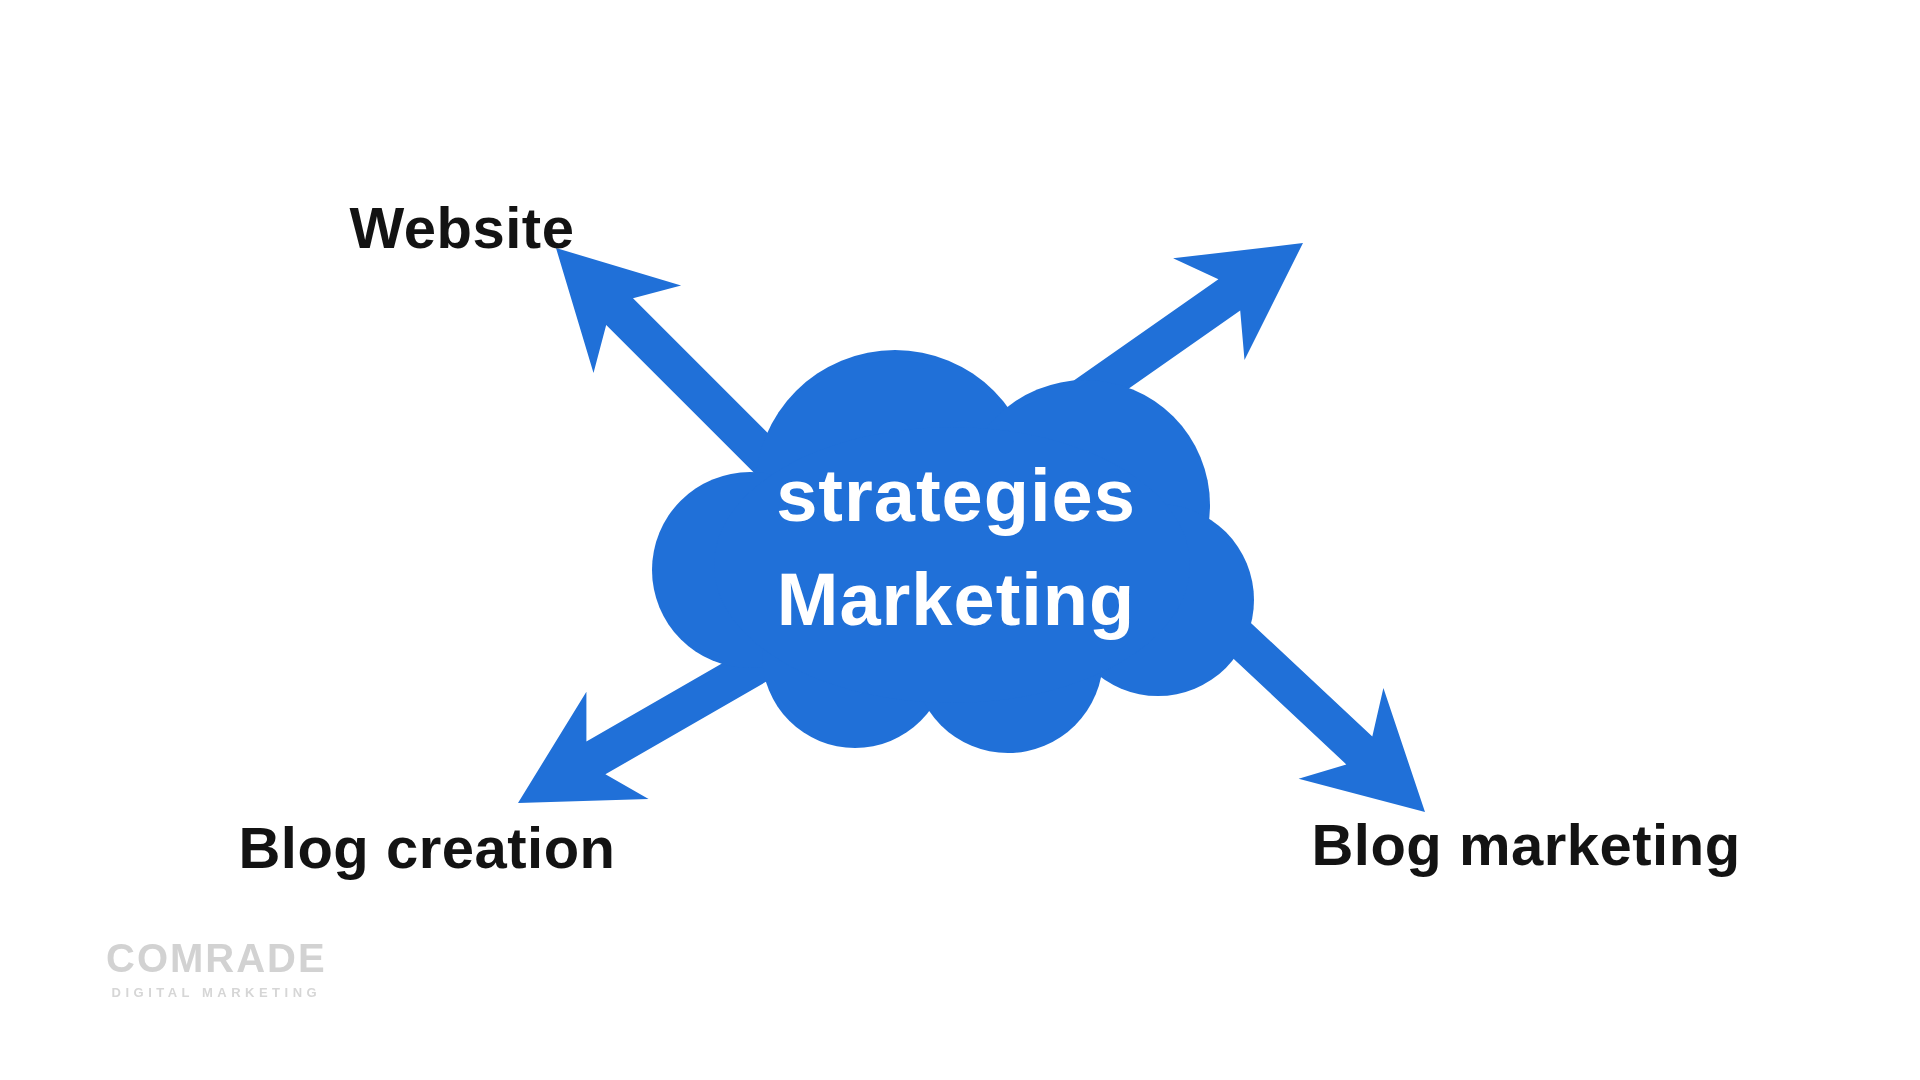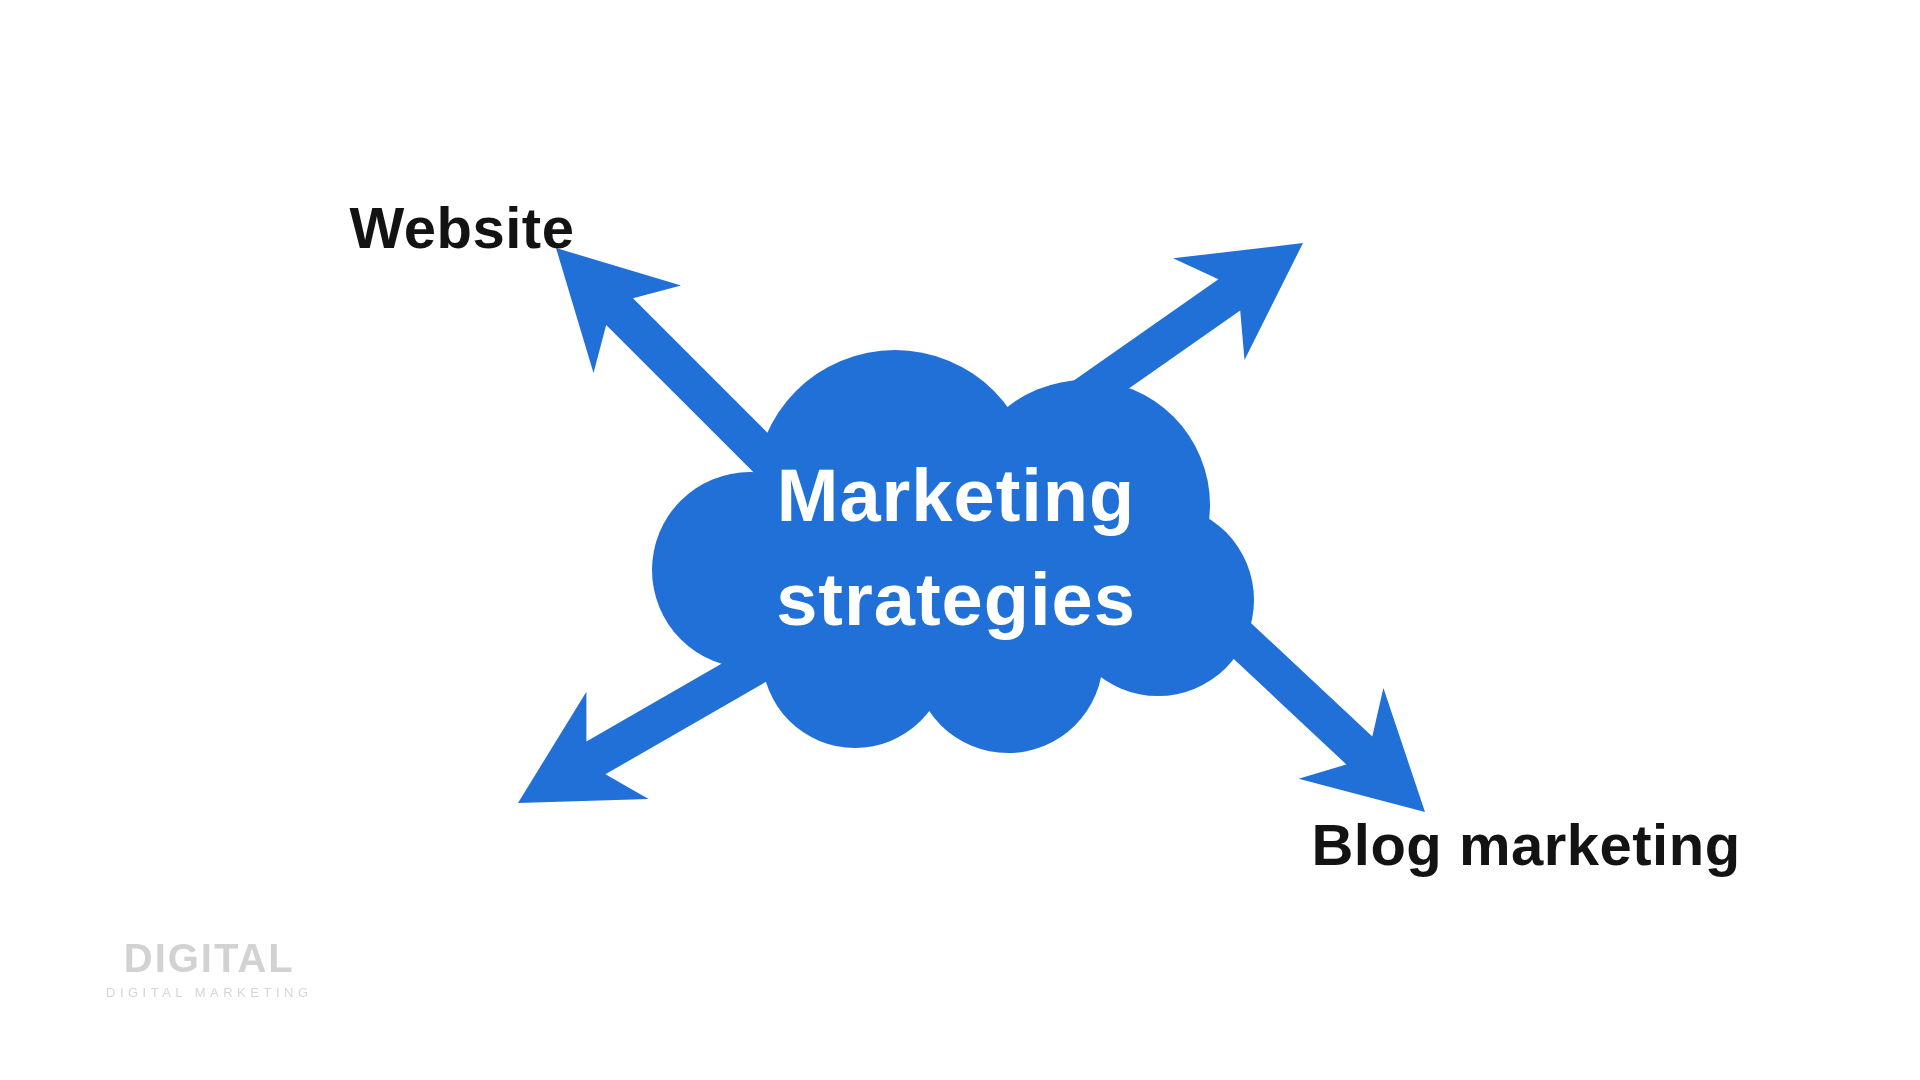--- a/index.html
+++ b/index.html
@@ -50,21 +50,21 @@
   .logo-wordmark {
     font-size: 40px;
     font-weight: 700;
     letter-spacing: 2px;
     color: #d2d2d2;
     line-height: 1;
   }
   .logo-tagline {
     margin-top: 8px;
     font-size: 13px;
-    font-weight: 400;
+    font-weight: 700;
     letter-spacing: 4.5px;
     color: #d6d6d6;
     line-height: 1;
   }
 </style>
 </head>
 <body>
 
 <div id="canvas">
 
@@ -82,30 +82,31 @@
       <circle cx="1085" cy="505" r="125" fill="#2070D8"></circle>
       <circle cx="750" cy="570" r="98" fill="#2070D8"></circle>
       <circle cx="1158" cy="600" r="96" fill="#2070D8"></circle>
       <circle cx="855" cy="655" r="93" fill="#2070D8"></circle>
       <circle cx="1008" cy="658" r="95" fill="#2070D8"></circle>
       <ellipse cx="952" cy="565" rx="238" ry="138" fill="#2070D8"></ellipse>
     </g>
   </svg>
 
   <div class="cloud-text">
+    <div>strategies</div>
     <div>Marketing</div>
-    <div>strategies</div>
   </div>
 
   <div class="node-label" style="left:462px; top:196px;">Website</div>
 
 
+  <div class="node-label" style="left:427px; top:816px;">Blog creation</div>
 
   <div class="node-label two-line" style="left:1526px; top:806px;">
     <div>Blog marketing</div>
   </div>
 
   <div class="logo">
-    <div class="logo-wordmark">DIGITAL</div>
+    <div class="logo-wordmark">COMRADE</div>
     <div class="logo-tagline">DIGITAL MARKETING</div>
   </div>
 
 </div>
 
 </body></html>

